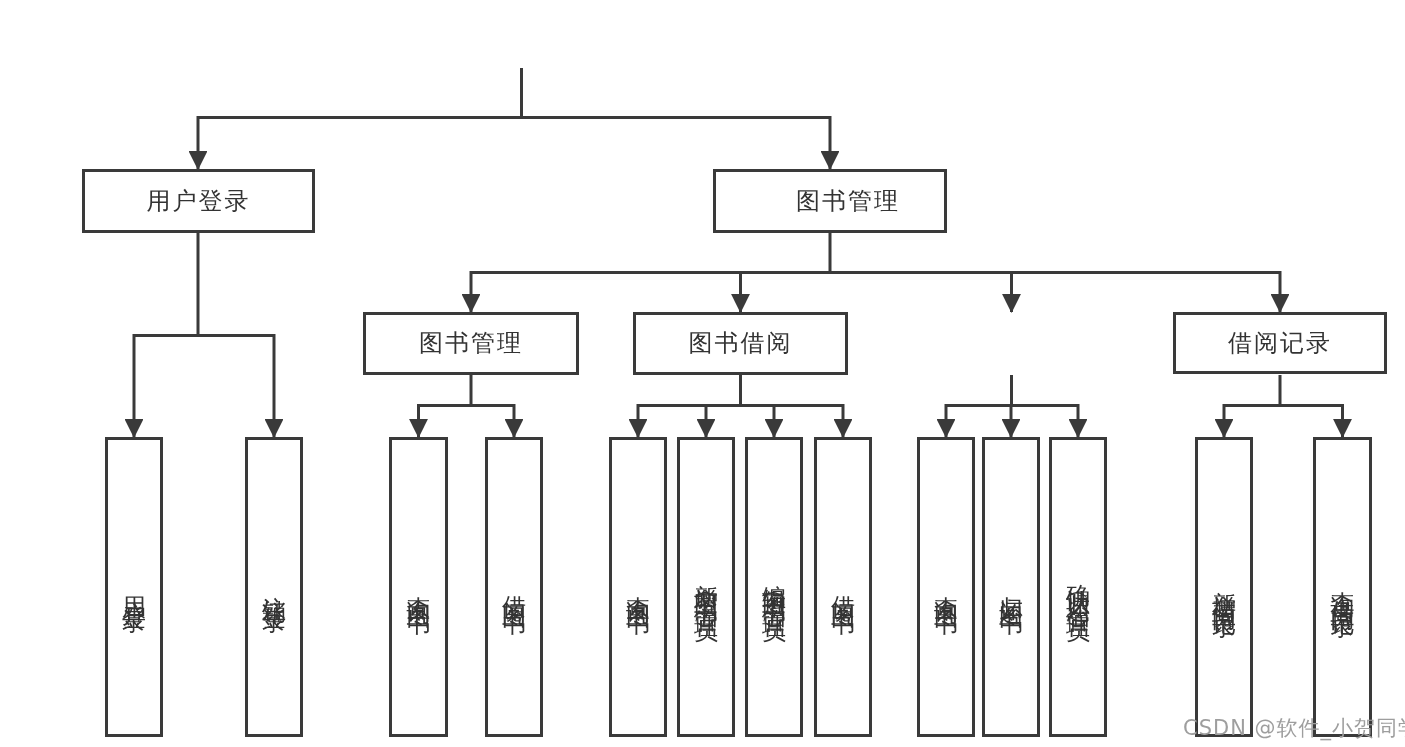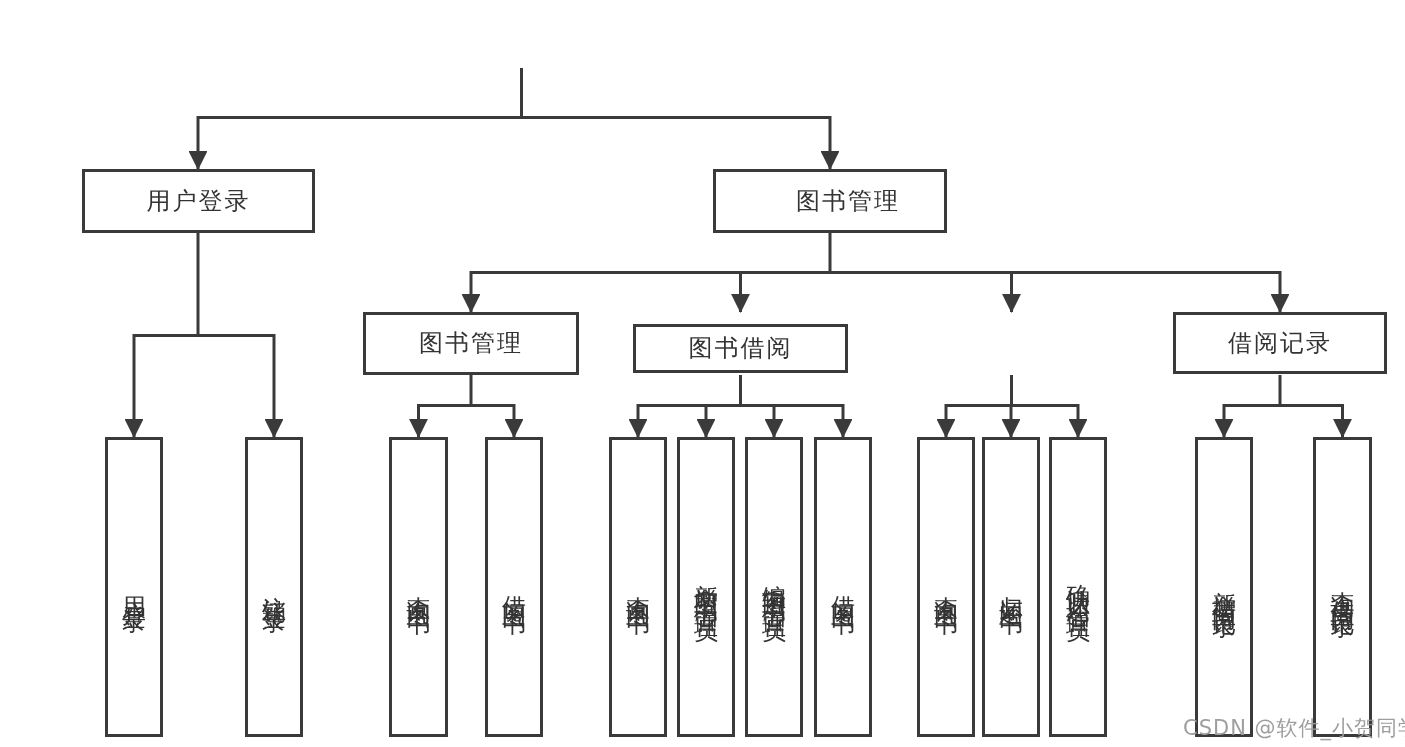--- a/index.html
+++ b/index.html
@@ -69,21 +69,21 @@
       <line x1="1224" y1="404" x2="1224" y2="437" marker-end="url(#ah)"></line>
       <line x1="1342.5" y1="404" x2="1342.5" y2="437" marker-end="url(#ah)"></line>
     </g>
   </svg>
 
 
   <div class="box" style="left:82px;top:169px;width:233px;height:64px;">用户登录</div>
   <div class="box" style="left:713px;top:169px;width:234px;height:64px;padding-left:36px;">图书管理</div>
 
   <div class="box" style="left:363px;top:312px;width:216px;height:63px;">图书管理</div>
-  <div class="box" style="left:633px;top:312px;width:215px;height:49px;margin-top:12px;">图书借阅</div>
+  <div class="box" style="left:633px;top:312px;width:215px;height:63px;">图书借阅</div>
   <div class="box" style="left:1173px;top:312px;width:214px;height:62px;">借阅记录</div>
 
   <div class="box vbox" style="left:105px;top:437px;width:58px;height:300px;">用户登录</div>
   <div class="box vbox" style="left:245px;top:437px;width:58px;height:300px;">注销登录</div>
 
   <div class="box vbox" style="left:389px;top:437px;width:59px;height:300px;">查询图书</div>
   <div class="box vbox" style="left:485px;top:437px;width:58px;height:300px;">借阅图书</div>
 
   <div class="box vbox" style="left:609px;top:437px;width:58px;height:300px;">查询图书</div>
   <div class="box vbox" style="left:677px;top:437px;width:58px;height:300px;">新增图书（管理员）</div>

